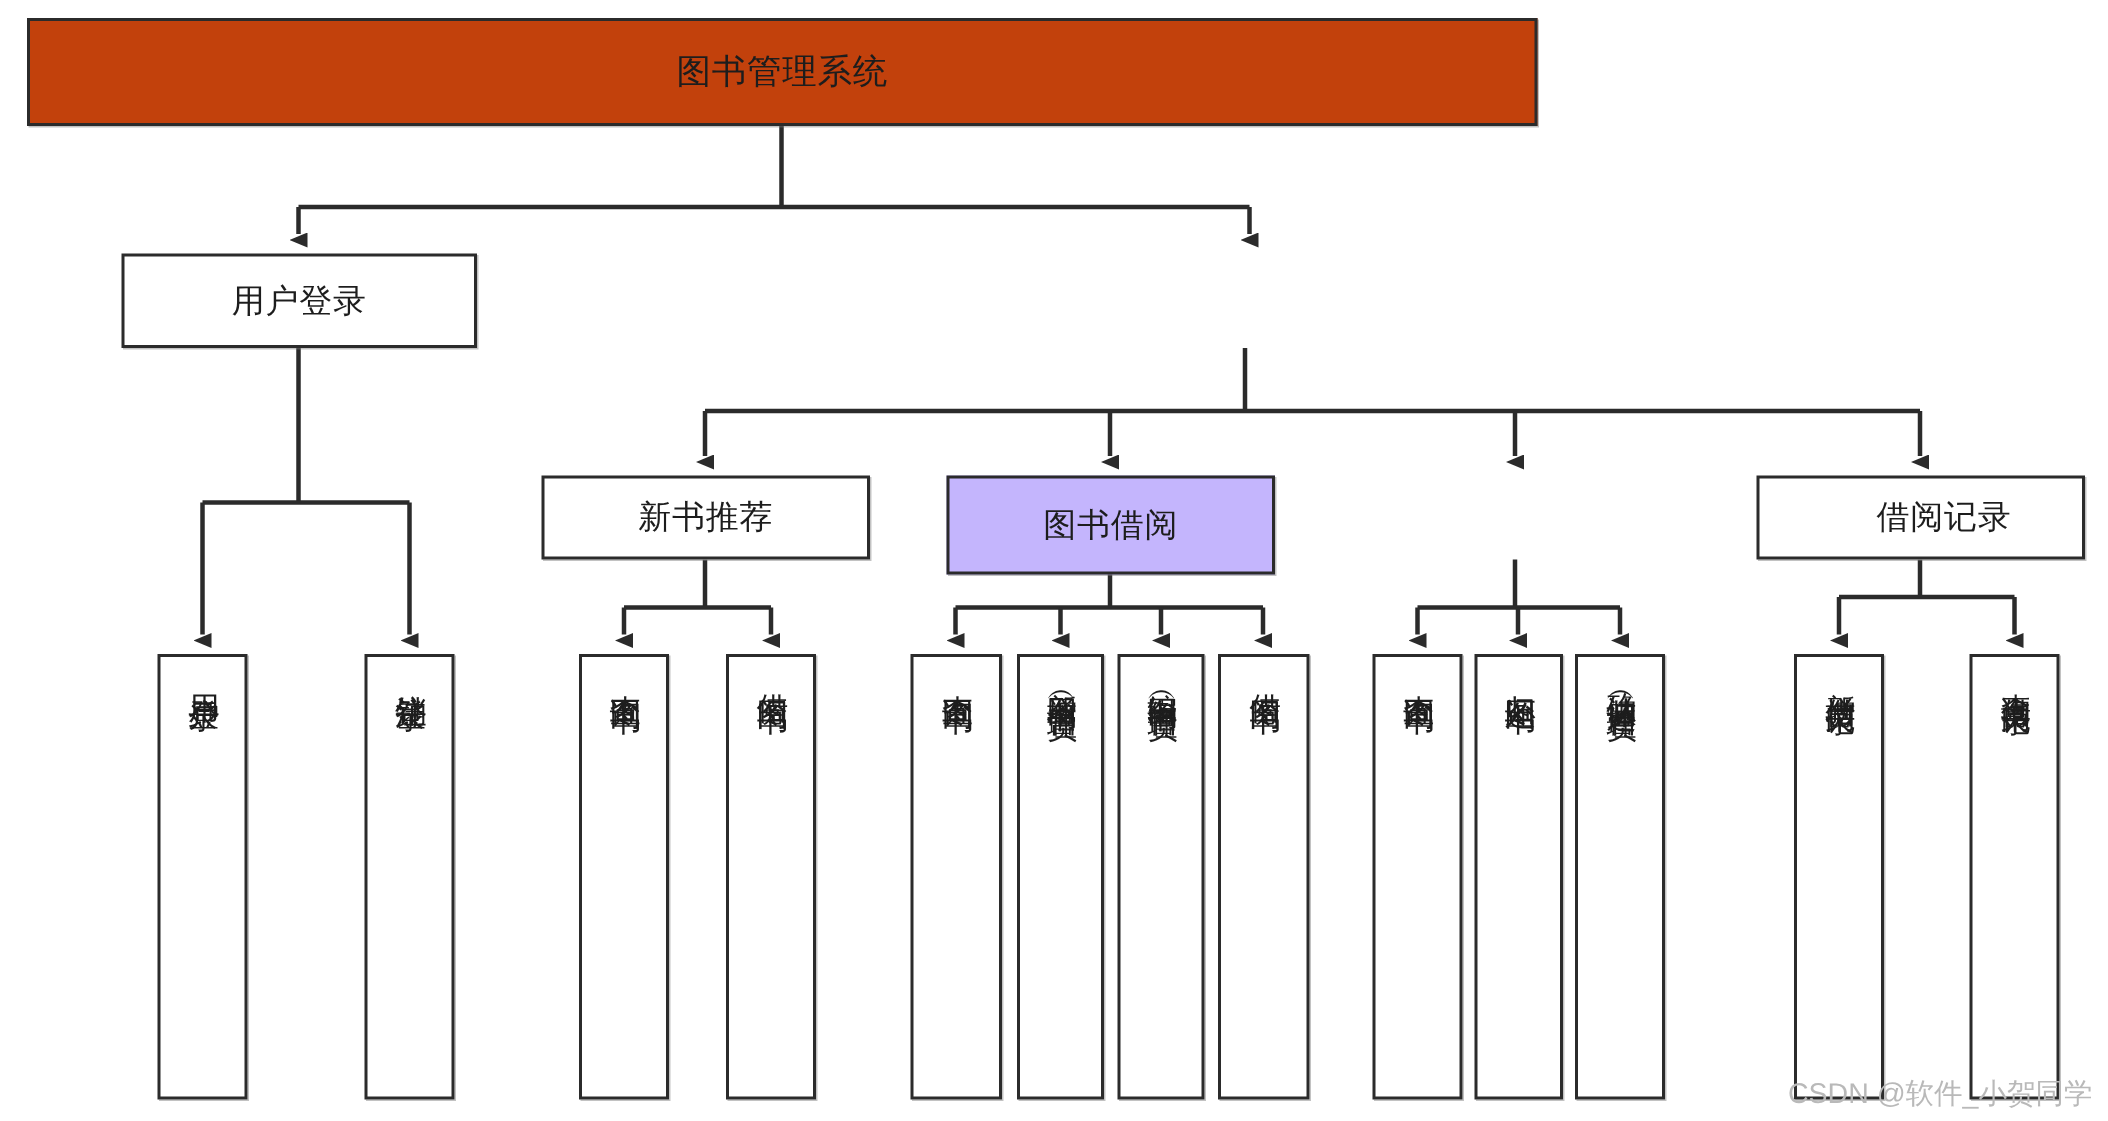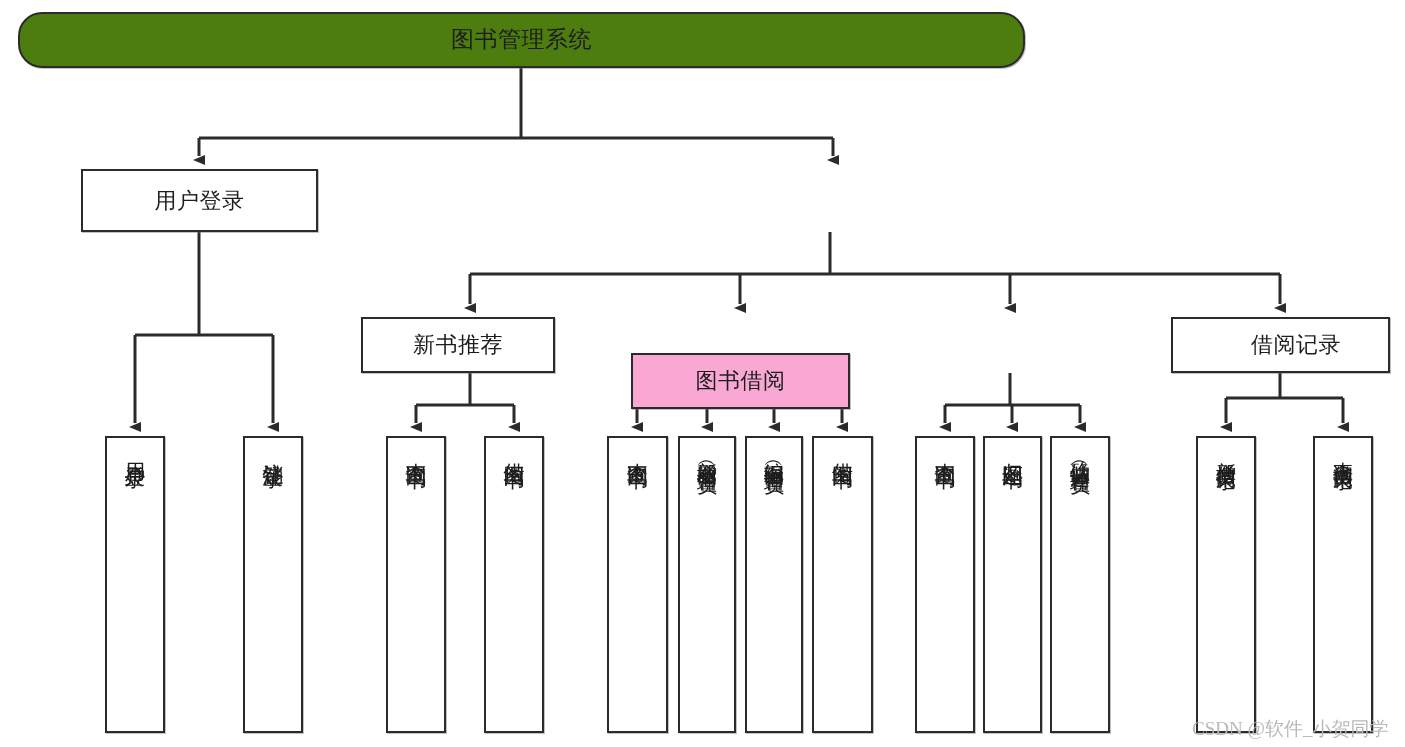--- a/index.html
+++ b/index.html
@@ -63,21 +63,21 @@
     white-space: normal;
     max-height: 100%;
   }
   .node.v.tall .lbl {
     font-size: 20px;
   }
   .watermark {
     position: absolute;
     color: #b9b9b9;
     font-size: 19px;
-    font-family: Liberation Serif, serif;
+    font-family: Liberation Sans, sans-serif;
     white-space: nowrap;
     user-select: none;
     text-align: center;
   }
 </style>
 </head>
 <body>
 
 <div id="canvas" style="background: rgb(255, 255, 255);">
 
@@ -124,32 +124,32 @@
       <path d="M1012,405 L1012,423" marker-end="url(#arrow)"></path>
       <path d="M1080,405 L1080,423" marker-end="url(#arrow)"></path>
 
       <path d="M1280,373 L1280,398"></path>
       <path d="M1226,398 L1343,398"></path>
       <path d="M1226,398 L1226,423" marker-end="url(#arrow)"></path>
       <path d="M1343,398 L1343,423" marker-end="url(#arrow)"></path>
     </g>
   </svg>
 
-  <div class="node h root" style="left: 18px; top: 12px; width: 1007px; height: 56px; border-color: rgb(43, 43, 43); background: #4d7c0f; color: rgb(29, 29, 29); border-radius: 24px;">
+  <div class="node h root" style="left: 18px; top: 12px; width: 1007px; height: 72px; border-color: rgb(43, 43, 43); background: #c2410c; color: rgb(29, 29, 29);">
     <span class="lbl">图书管理系统</span>
   </div>
 
   <div class="node h" style="left: 81px; top: 169px; width: 237px; height: 63px; border-color: rgb(43, 43, 43); background: rgb(255, 255, 255); color: rgb(29, 29, 29);">
     <span class="lbl">用户登录</span>
   </div>
 
-  <div class="node h" style="left: 361px; top: 317px; width: 194px; height: 56px; border-color: rgb(43, 43, 43); background: rgb(255, 255, 255); color: rgb(29, 29, 29);">
+  <div class="node h" style="left: 361px; top: 317px; width: 219px; height: 56px; border-color: rgb(43, 43, 43); background: rgb(255, 255, 255); color: rgb(29, 29, 29);">
     <span class="lbl">新书推荐</span>
   </div>
-  <div class="node h" style="left: 631px; top: 317px; width: 219px; height: 56px; border-color: rgb(43, 43, 43); background: #f9a8d4; color: rgb(29, 29, 29); margin-top: 36px;">
+  <div class="node h" style="left: 631px; top: 317px; width: 219px; height: 66px; border-color: rgb(43, 43, 43); background: #c4b5fd; color: rgb(29, 29, 29);">
     <span class="lbl">图书借阅</span>
   </div>
   <div class="node h" style="left: 1171px; top: 317px; width: 219px; height: 56px; border-color: rgb(43, 43, 43); background: rgb(255, 255, 255); color: rgb(29, 29, 29); padding-left: 31px;">
     <span class="lbl">借阅记录</span>
   </div>
 
   <div class="node v" style="left: 105px; top: 436px; width: 60px; height: 297px; border-color: rgb(43, 43, 43); background: rgb(255, 255, 255); color: rgb(29, 29, 29);">
     <span class="lbl">用户登录</span>
   </div>
   <div class="node v" style="left: 243px; top: 436px; width: 60px; height: 297px; border-color: rgb(43, 43, 43); background: rgb(255, 255, 255); color: rgb(29, 29, 29);">

